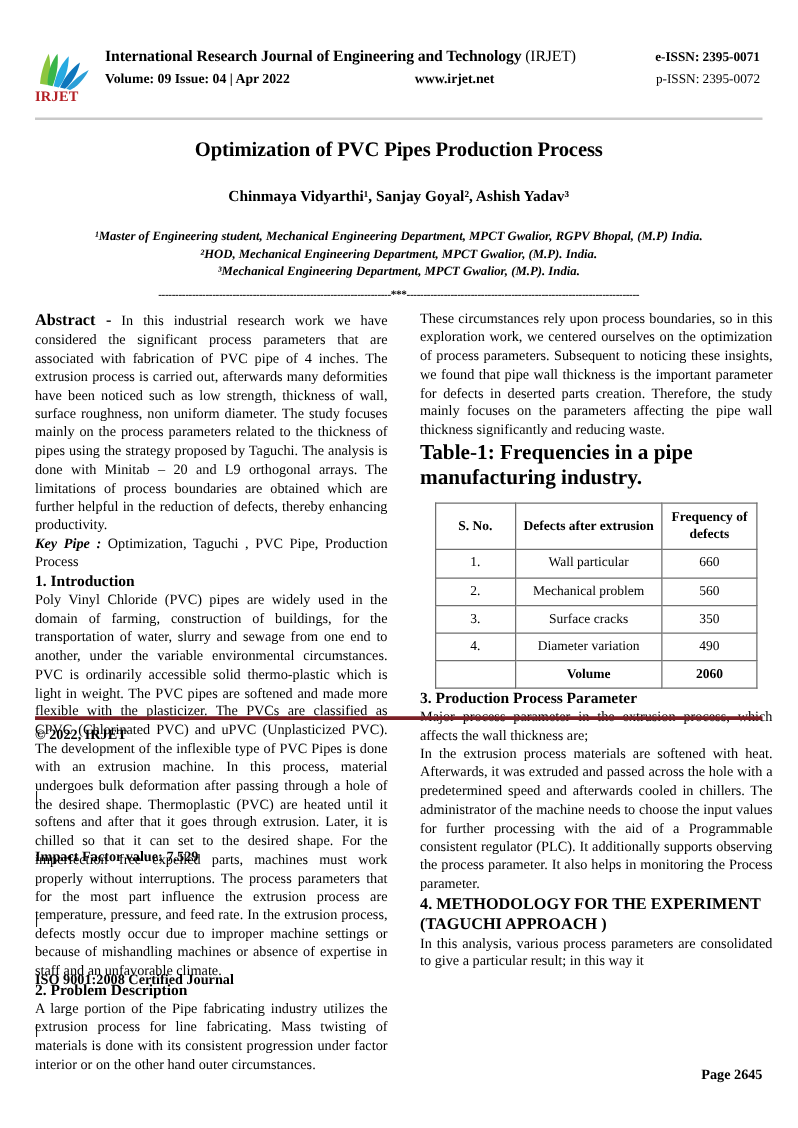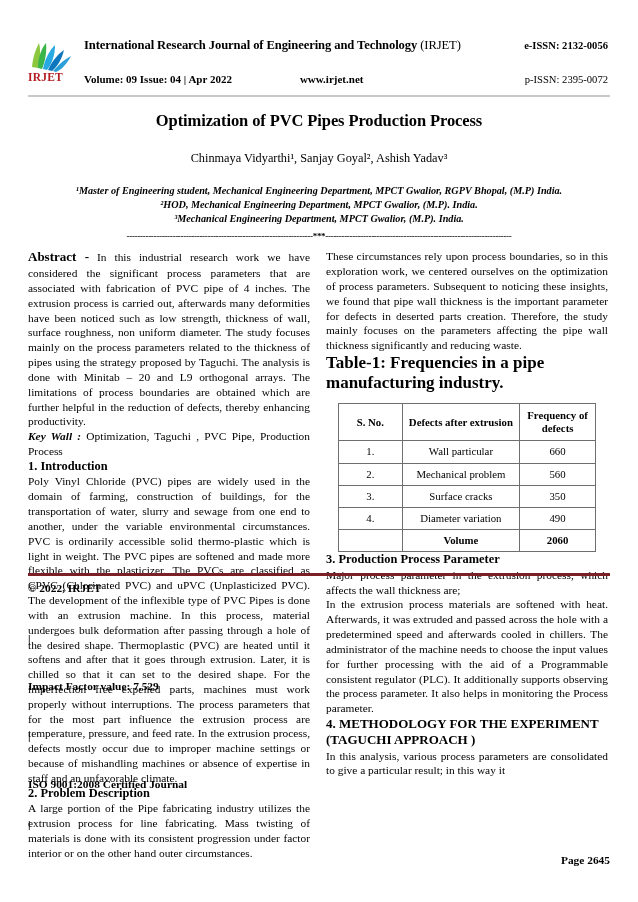--- a/index.html
+++ b/index.html
@@ -69,38 +69,38 @@
     margin-left: 68px;
     white-space: nowrap;
   }
   .hdr-pissn {
     margin-left: auto;
     font-size: 10.6px;
     font-weight: normal;
     white-space: nowrap;
     padding-right: 2px;
   }
-  .hdr-row2 { margin-top: 20px; }
+  .hdr-row2 { margin-top: 4px; gap: 32px; }
   .header-rule {
     height: 2px;
     background: #c9c9c9;
     margin-top: 6px;
   }
 
   
   .title {
     text-align: center;
     font-weight: bold;
     font-size: 16.5px;
     margin-top: 14px;
     letter-spacing: -0.1px;
   }
   .authors {
     text-align: center;
-    font-weight: normal;
+    font-weight: bold;
     font-size: 12.3px;
     margin-top: 20px;
   }
   .affiliations {
     text-align: center;
     font-style: italic;
     font-weight: bold;
     font-size: 10.2px;
     line-height: 1.38;
     margin-top: 18px;
@@ -113,21 +113,21 @@
     overflow: hidden;
     margin-top: 6px;
     text-align: center;
     font-weight: bold;
   }
 
   
   .columns {
     display: flex;
     margin-top: 8px;
-    gap: 16px;
+    gap: 26px;
   }
   .col {
     width: 282px;
     flex: 0 0 282px;
   }
   p.body {
     font-size: 11.4px;
     line-height: 1.30;
     text-align: justify;
     margin: 0;
@@ -244,21 +244,21 @@
         </g>
         <text x="0" y="41" font-family="Liberation Serif, serif" font-size="11.5" font-weight="bold" fill="#b31f24" letter-spacing="0.2">IRJET</text>
       </svg>
     </div>
     <div class="header-text">
       <div class="hdr-row1">
         <div class="hdr-journal">
           <span>International Research Journal of Engineering and Technology</span>
           <span class="abbr">(IRJET)</span>
         </div>
-        <div class="hdr-eissn">e-ISSN: 2132-0056</div>
+        <div class="hdr-eissn">e-ISSN: 2395-0071</div>
       </div>
       <div class="hdr-row2">
         <div class="hdr-volume">Volume: 09 Issue: 04 | Apr 2022</div>
         <div class="hdr-www">www.irjet.net</div>
         <div class="hdr-pissn">p-ISSN: 2395-0072</div>
       </div>
     </div>
   </div>
   <div class="header-rule"></div>
 
@@ -270,21 +270,21 @@
     <div>³Mechanical Engineering Department, MPCT Gwalior, (M.P). India.</div>
   </div>
   <div class="star-rule">---------------------------------------------------------------------***---------------------------------------------------------------------</div>
 
   <div class="columns">
 
     <div class="col">
 
       <p class="body"><span class="abstract-lead">Abstract -</span><span> In this industrial research work we have considered the significant process parameters that are associated with fabrication of PVC pipe of 4 inches. The extrusion process is carried out, afterwards many deformities have been noticed such as low strength, thickness of wall, surface roughness, non uniform diameter. The study focuses mainly on the process parameters related to the thickness of pipes using the strategy proposed by Taguchi. The analysis is done with Minitab – 20 and L9 orthogonal arrays. The limitations of process boundaries are obtained which are further helpful in the reduction of defects, thereby enhancing productivity.</span></p>
 
-      <p class="body gap-m"><span class="kw-lead">Key Wall :</span><span> Optimization, Taguchi , PVC Pipe, Production Process</span></p>
+      <p class="body gap-m"><span class="kw-lead">Key Pipe :</span><span> Optimization, Taguchi , PVC Pipe, Production Process</span></p>
 
       <h2 class="section gap-m">1. Introduction</h2>
 
       <p class="body gap-m">Poly Vinyl Chloride (PVC) pipes are widely used in the domain of farming, construction of buildings, for the transportation of water, slurry and sewage from one end to another, under the variable environmental circumstances. PVC is ordinarily accessible solid thermo-plastic which is light in weight. The PVC pipes are softened and made more flexible with the plasticizer. The PVCs are classified as CPVC (Chlorinated PVC) and uPVC (Unplasticized PVC). The development of the inflexible type of PVC Pipes is done with an extrusion machine. In this process, material undergoes bulk deformation after passing through a hole of the desired shape. Thermoplastic (PVC) are heated until it softens and after that it goes through extrusion. Later, it is chilled so that it can set to the desired shape.  For the imperfection free expelled parts, machines must work properly without interruptions. The process parameters that for the most part influence the extrusion process are temperature, pressure, and feed rate. In the extrusion process, defects mostly occur due to improper machine settings or because of mishandling machines or absence of expertise in staff and an unfavorable  climate.</p>
 
       <h2 class="section gap-m">2. Problem Description</h2>
 
       <p class="body gap-m">A large portion of the Pipe fabricating industry utilizes the extrusion process for line fabricating. Mass twisting of materials is done with its consistent progression under factor interior or on the other hand outer circumstances.</p>
     </div>
 

